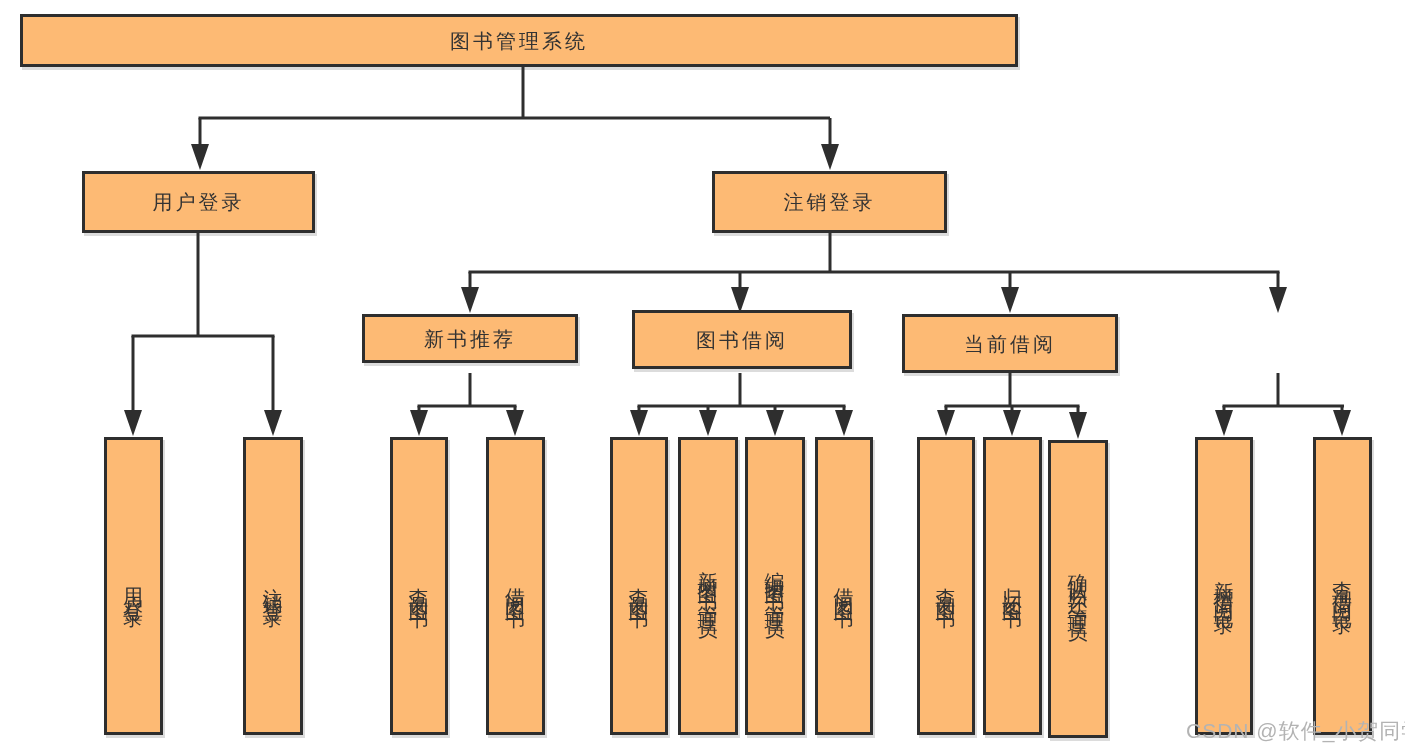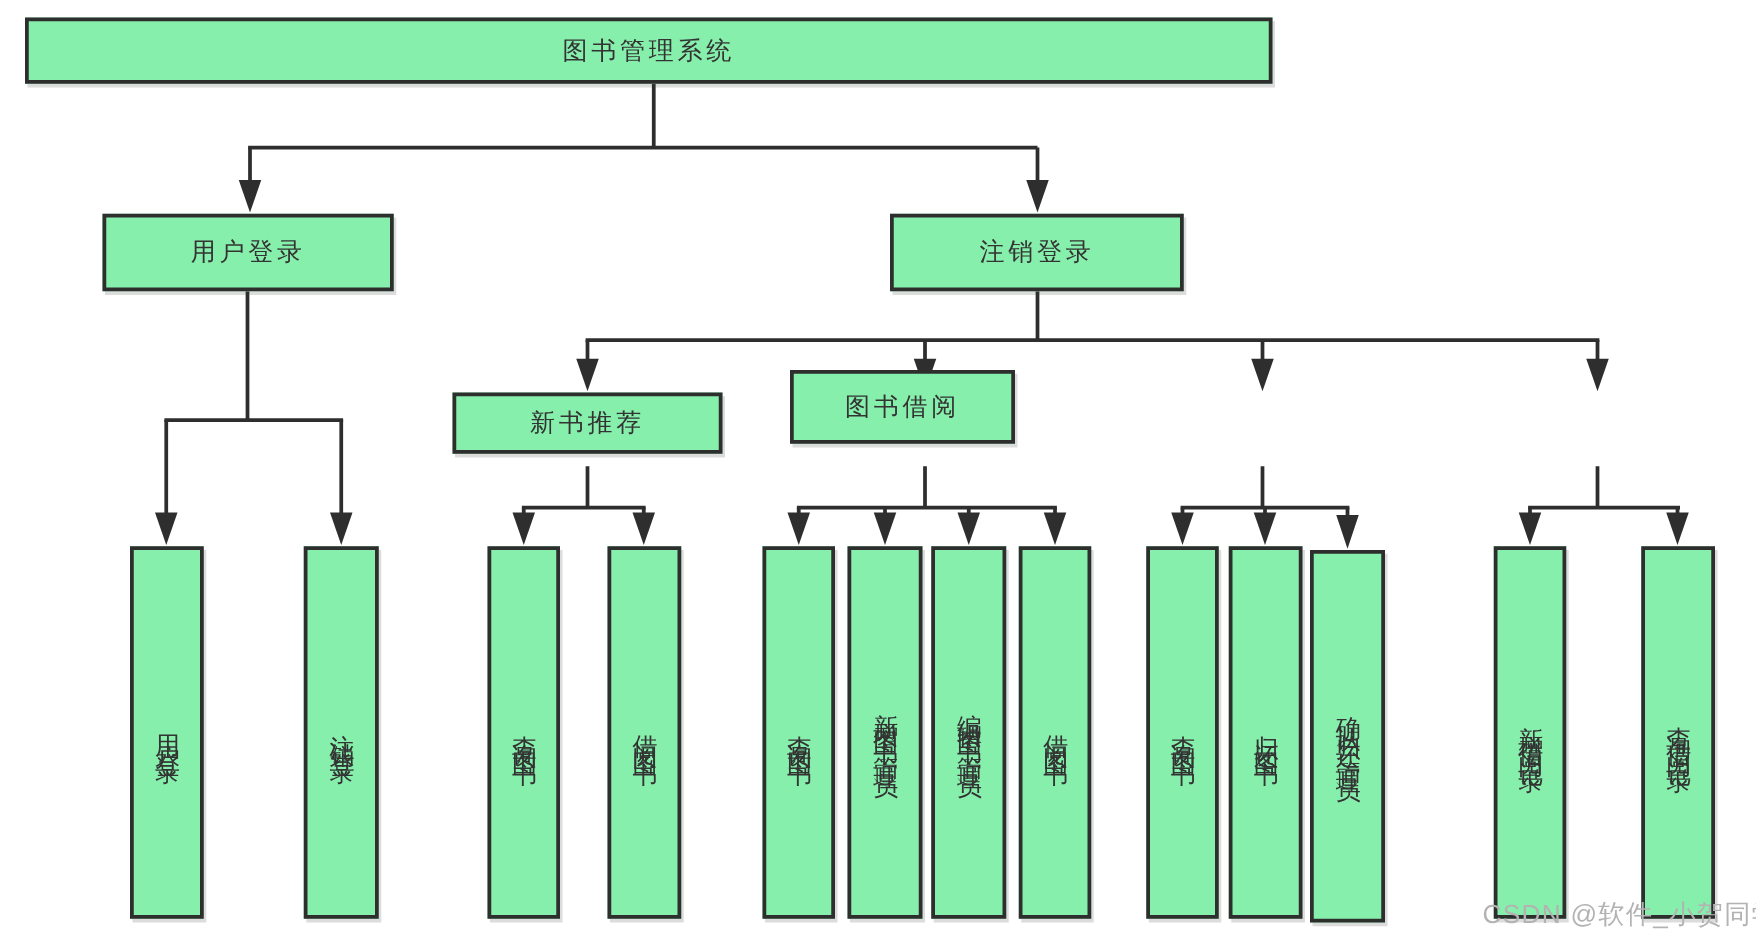--- a/index.html
+++ b/index.html
@@ -13,21 +13,21 @@
   }
   .connector-layer {
     position: absolute;
     left: 0; top: 0;
     width: 1405px; height: 747px;
     z-index: 1;
   }
   .node {
     position: absolute;
     box-sizing: border-box;
-    background: #86efac;
+    background: #fdba74;
     border: 3px solid #2e2e2e;
     display: flex;
     align-items: center;
     justify-content: center;
     color: #333333;
     z-index: 2;
     box-shadow: 2px 3px 0 rgba(60,60,60,0.18);
   }
   .hlabel {
     font-size: 20px;
@@ -43,21 +43,21 @@
     line-height: 1;
     white-space: nowrap;
   }
   
   .n-root            { left: 20px;  top: 14px;  width: 998px; height: 53px; }
   
   .n-user-login      { left: 82px;  top: 171px; width: 233px; height: 62px; }
   .n-book-mgmt       { left: 712px; top: 171px; width: 235px; height: 62px; }
   
   .n-new-book        { left: 362px;  top: 314px; width: 216px; height: 49px; }
-  .n-book-borrow     { left: 632px;  top: 296px; width: 180px; height: 59px; }
+  .n-book-borrow     { left: 632px;  top: 310px; width: 220px; height: 59px; }
   .n-current-borrow  { left: 902px;  top: 314px; width: 216px; height: 59px; }
   .n-borrow-record   { left: 1172px; top: 314px; width: 214px; height: 59px; }
   
   .leaf { top: 437px; height: 298px; }
   .n-leaf-user-login   { left: 104px;  width: 59px; }
   .n-leaf-logout       { left: 243px;  width: 60px; }
   .n-leaf-nb-query     { left: 390px;  width: 58px; }
   .n-leaf-nb-borrow    { left: 486px;  width: 59px; }
   .n-leaf-bb-query     { left: 610px;  width: 58px; }
   .n-leaf-bb-add       { left: 678px;  width: 60px; }
@@ -172,20 +172,23 @@
   <div class="node n-book-mgmt">
     <span class="hlabel">注销登录</span>
   </div>
 
   <div class="node n-new-book">
     <span class="hlabel">新书推荐</span>
   </div>
   <div class="node n-book-borrow">
     <span class="hlabel">图书借阅</span>
   </div>
+  <div class="node n-current-borrow">
+    <span class="hlabel">当前借阅</span>
+  </div>
 
   <div class="node leaf n-leaf-user-login">
     <span class="vlabel">用户登录</span>
   </div>
   <div class="node leaf n-leaf-logout">
     <span class="vlabel">注销登录</span>
   </div>
   <div class="node leaf n-leaf-nb-query">
     <span class="vlabel">查询图书</span>
   </div>

